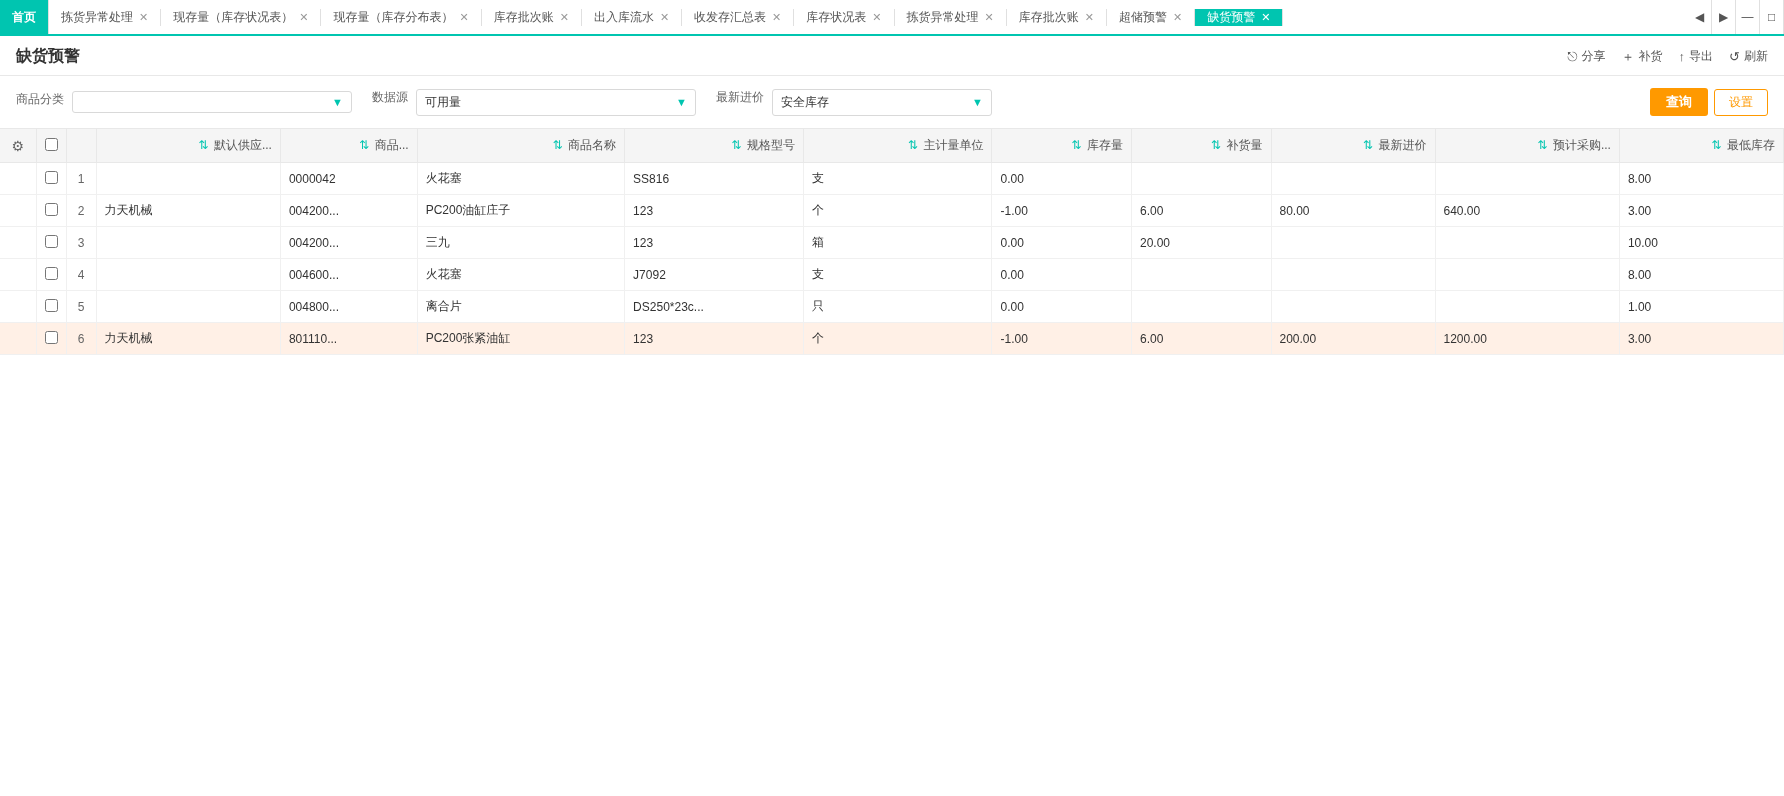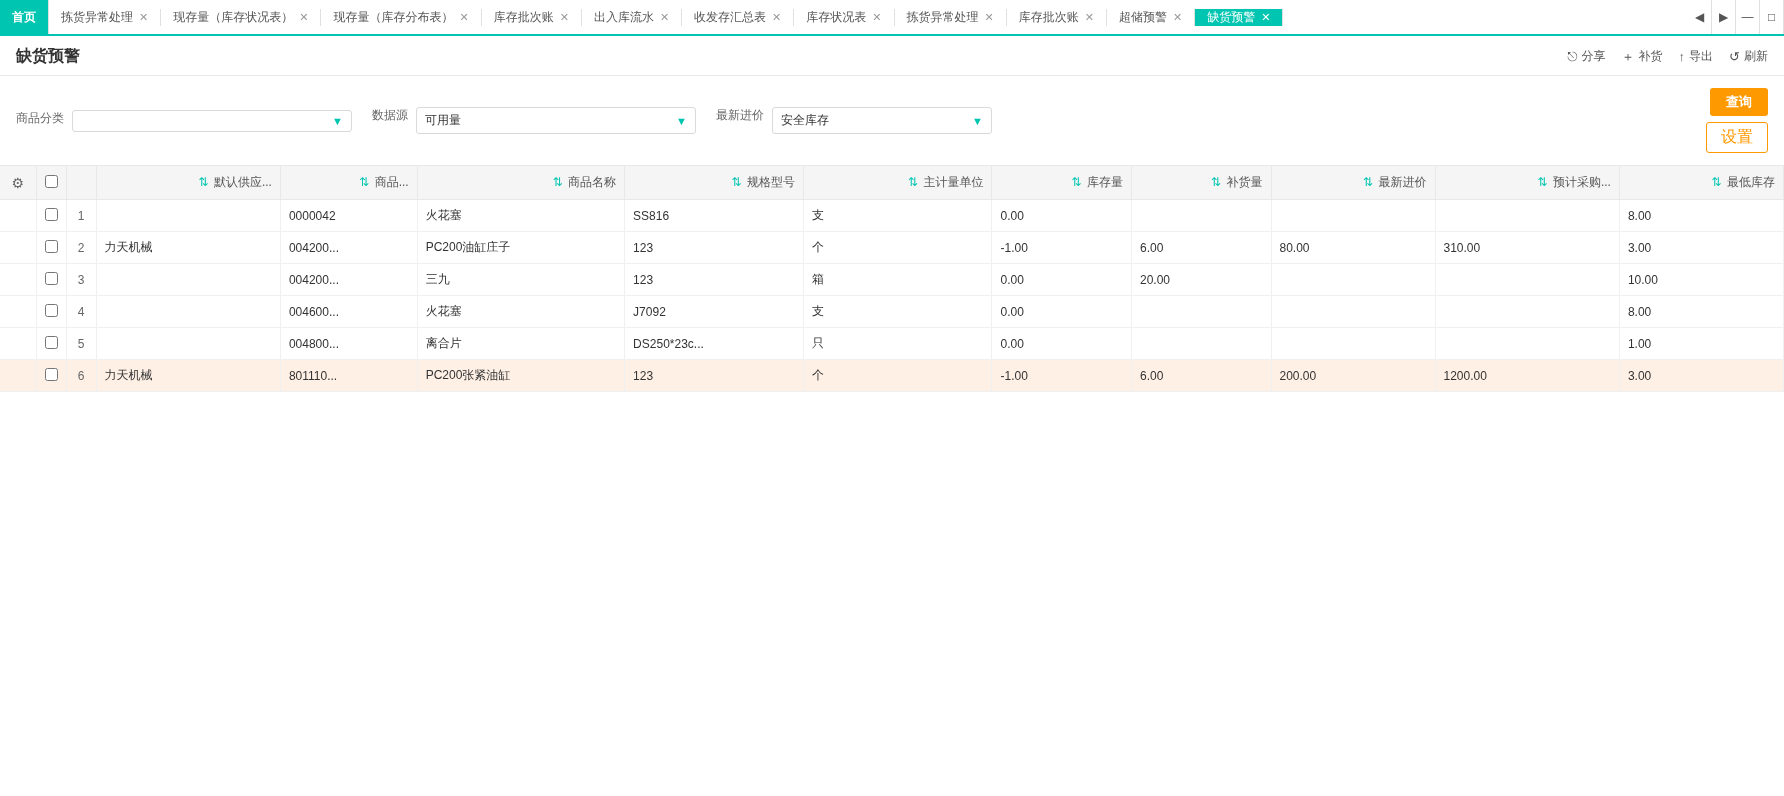--- a/index.html
+++ b/index.html
@@ -128,21 +128,21 @@
     .filter-select .chevron { color: #00c5b0; font-size: 11px; }
     .filter-value {
       font-size: 12px;
       color: #333;
       font-weight: 500;
     }
 
     .filter-right {
       margin-left: auto;
       display: flex;
-      flex-direction: column;
+      flex-direction: row;
       gap: 6px;
       align-items: flex-end;
       justify-content: space-between;
     }
 
     .btn-query {
       background: #f90;
       color: #fff;
       border: none;
       border-radius: 3px;
@@ -151,21 +151,21 @@
       font-size: 13px;
       font-weight: bold;
     }
     .btn-settings {
       background: #fff;
       color: #f90;
       border: 1px solid #f90;
       border-radius: 3px;
       padding: 4px 14px;
       cursor: pointer;
-      font-size: 16px;
+      font-size: 12px;
     }
 
     
     .table-container {
       padding: 0 0 16px 0;
     }
     table {
       width: 100%;
       border-collapse: collapse;
       font-size: 12px;
@@ -402,21 +402,21 @@
       <td class="col-checkbox"><input type="checkbox" style=""></td>
       <td class="col-num row-num">2</td>
       <td>力天机械</td>
       <td>004200...</td>
       <td>PC200油缸庄子</td>
       <td>123</td>
       <td>个</td>
       <td class="num-val">-1.00</td>
       <td class="num-val">6.00</td>
       <td class="num-val">80.00</td>
-      <td class="num-val">310.00</td>
+      <td class="num-val">640.00</td>
       <td class="num-val">3.00</td>
     </tr>
           <tr>
       <td></td>
       <td class="col-checkbox"><input type="checkbox" style=""></td>
       <td class="col-num row-num">3</td>
       <td></td>
       <td>004200...</td>
       <td>三九</td>
       <td>123</td>

